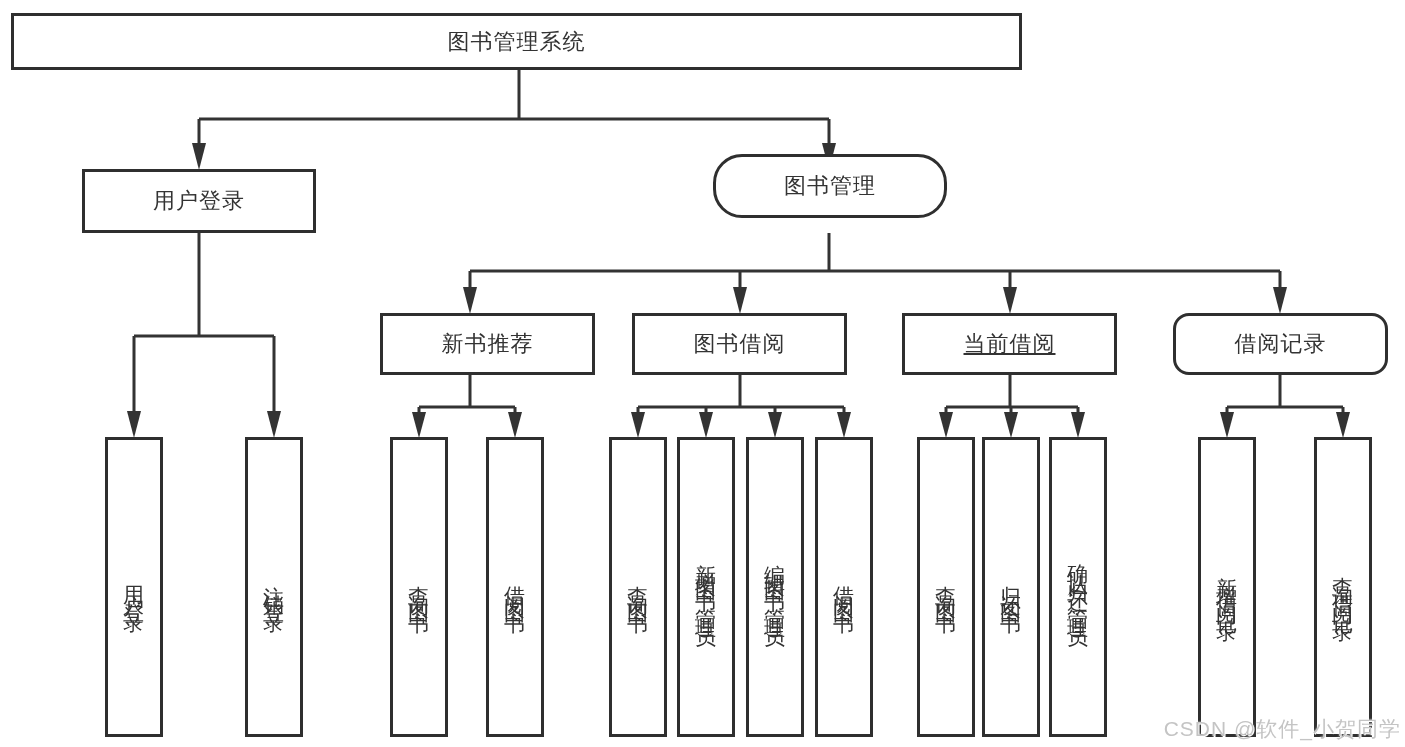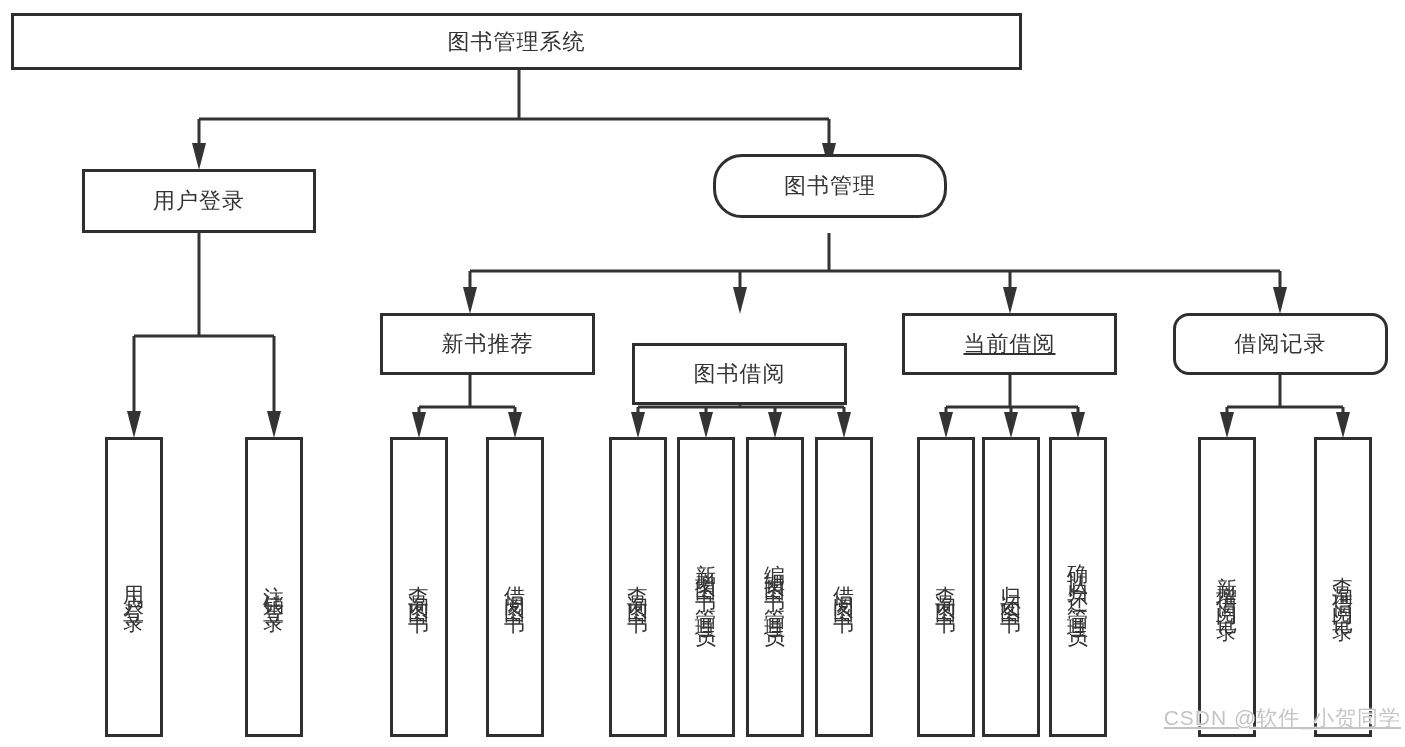--- a/index.html
+++ b/index.html
@@ -34,47 +34,46 @@
     text-orientation: mixed;
     letter-spacing: 9px;
     line-height: 1;
     white-space: nowrap;
   }
   .root  { left: 11px;  top: 13px;  width: 1011px; height: 57px; }
   .l2a   { left: 82px;  top: 169px; width: 234px;  height: 64px; }
   .l2b   { left: 713px; top: 154px; width: 234px;  height: 64px; border-radius: 29px; }
   .l3    { top: 313px; width: 215px; height: 62px; }
   .l3a   { left: 380px; }
-  .l3b   { left: 632px; margin-top: 30px; }
+  .l3b   { left: 632px; }
   .l3c   { left: 902px; text-decoration: underline; }
   .l3d   { left: 1173px; border-radius: 16px; }
   .leaf  { top: 437px; width: 58px; height: 300px; }
   .lf1  { left: 105px; }
   .lf2  { left: 245px; }
   .lf3  { left: 390px; }
   .lf4  { left: 486px; }
   .lf5  { left: 609px; }
   .lf6  { left: 677px; }
   .lf7  { left: 746px; }
   .lf8  { left: 815px; }
   .lf9  { left: 917px; }
   .lf10 { left: 982px; }
   .lf11 { left: 1049px; }
   .lf12 { left: 1198px; }
   .lf13 { left: 1314px; }
   #watermark {
     position: absolute;
     right: 4px;
-    bottom: 15px;
+    bottom: 4px;
     font-size: 21px;
     color: #c4c4c4;
     text-shadow: 0 0 2px #ffffff, 1px 1px 0 #ffffff;
     letter-spacing: 1px;
     z-index: 10;
-    text-decoration: underline;
   }
 </style>
 </head>
 <body>
 
 <div id="canvas">
 
   <svg id="connectors" viewBox="0 0 1405 747" xmlns="http://www.w3.org/2000/svg">
 
     <g stroke="#333333" stroke-width="3" fill="none">

